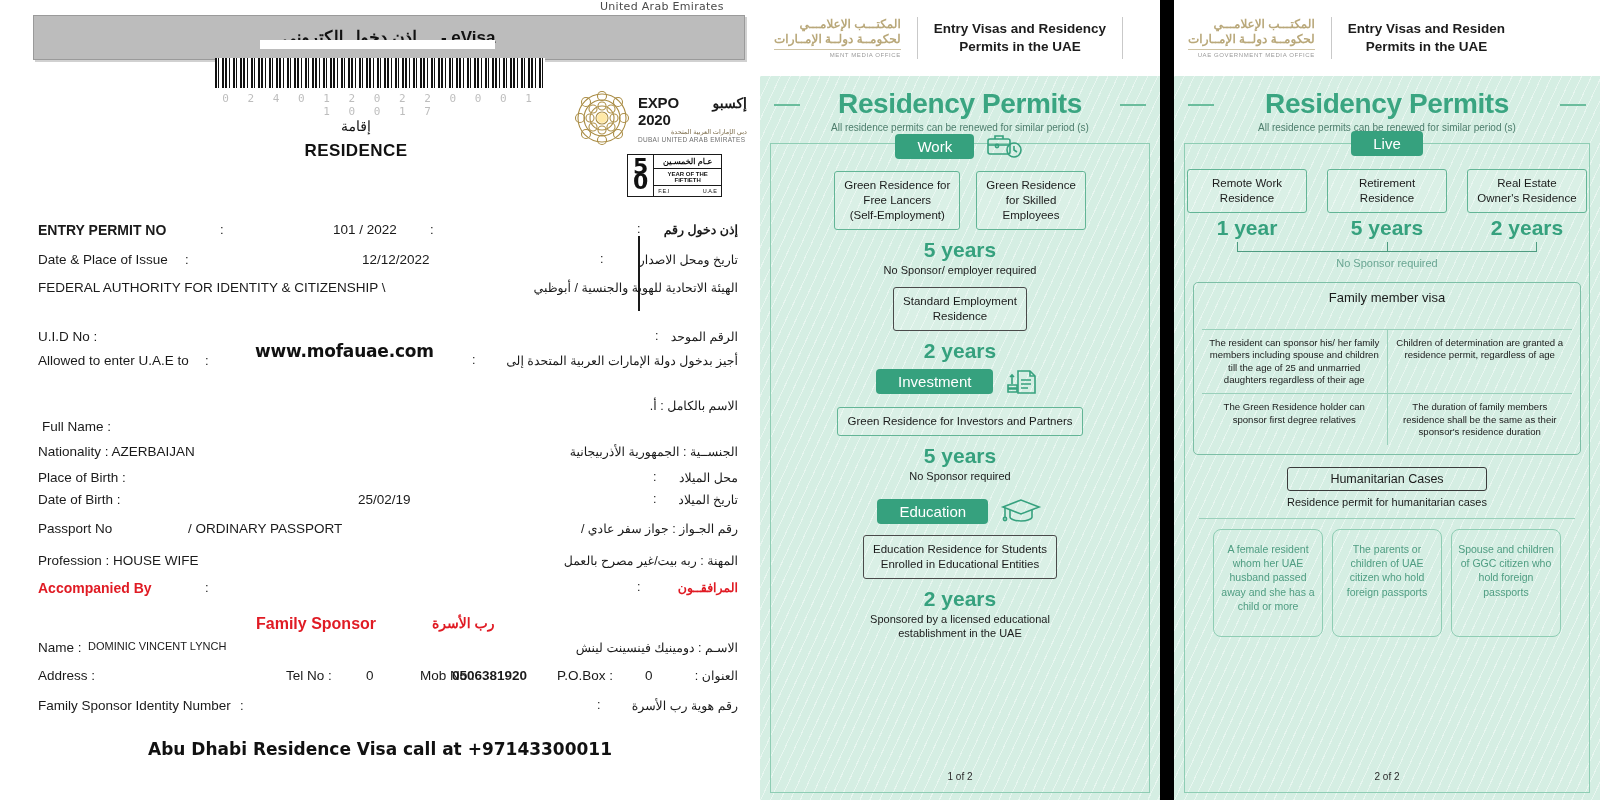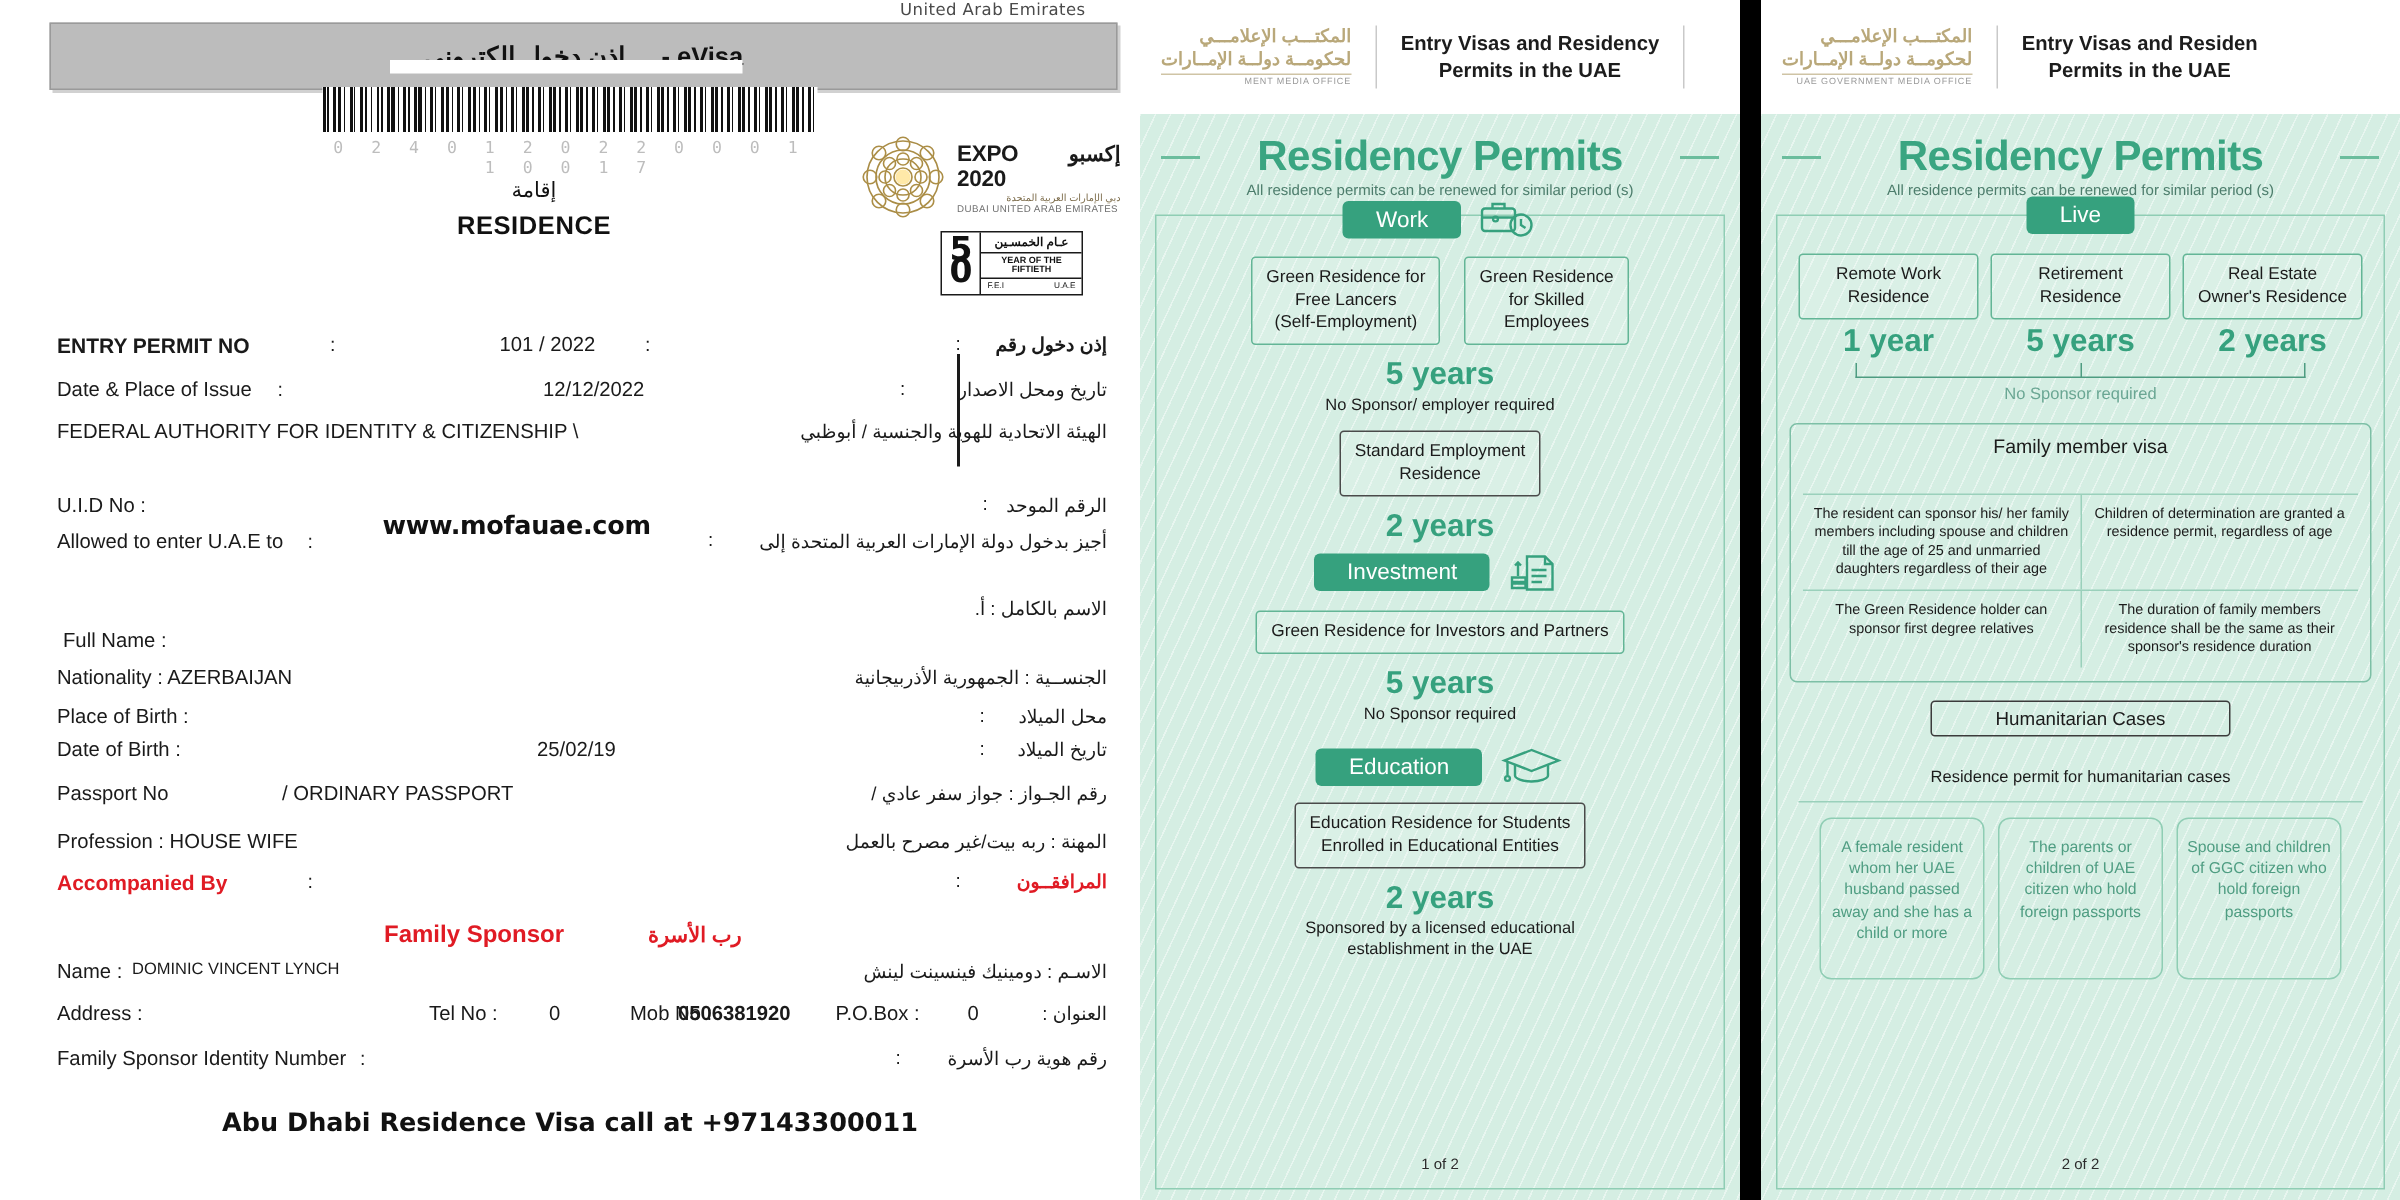--- a/index.html
+++ b/index.html
@@ -156,39 +156,39 @@
   .ig-box {
     border: 1.2px solid #63b596; border-radius: 3px; background: rgba(255,255,255,.12);
     font-size: 11.5px; color: #1b1b1b; text-align: center; padding: 6px 9px; line-height: 1.3;
   }
   .ig-box.dark { border-color: #4a4a4a; }
   .years { text-align: center; font-size: 21px; font-weight: bold; color: #36a17e; margin-top: 8px; }
   .years-note { text-align: center; font-size: 11px; color: #1b1b1b; margin-top: 1px; line-height:1.3; }
   .years-note.muted { color: #6aa693; }
 
   
-  .live-row { display: flex; justify-content: center; gap: 8px; margin-top: 8px; }
+  .live-row { display: flex; justify-content: center; gap: 20px; margin-top: 8px; }
   .live-col { text-align: center; }
   .live-col .ig-box { min-height: 40px; display: flex; align-items: center; justify-content: center; }
   .live-col .yr { font-size: 21px; font-weight: bold; color: #36a17e; margin-top: 3px; }
   .bracket { margin: 2px auto 0; width: 300px; height: 10px; border: 1.4px solid #4e9c81; border-top: none; position: relative; }
   .bracket::after { content:""; position: absolute; left: 50%; top: 0; width: 1.4px; height: 10px; background: #4e9c81; }
 
   .fam-card { border: 1.3px solid #7dbfa6; border-radius: 5px; margin-top: 12px; padding: 7px 8px 9px; }
   .fam-title { text-align: center; font-size: 13px; color: #1b1b1b; padding-bottom: 24px; border-bottom: 1px solid #9ad0bb; }
   .fam-grid { display: grid; grid-template-columns: 1fr 1px 1fr; }
   .fam-cell { font-size: 9.6px; color: #1b1b1b; text-align: center; line-height: 1.28; padding: 7px 6px; }
   .fam-vline { background: #9ad0bb; }
   .fam-hline { grid-column: 1 / -1; height: 1px; background: #9ad0bb; }
 
   .hum-pill {
     display: block; margin: 12px auto 0; width: 200px; text-align: center;
     border: 1.3px solid #3b3b3b; border-radius: 3px; font-size: 12.5px; color: #1b1b1b; padding: 4px 15px;
   }
-  .hum-note { text-align: center; font-size: 11px; color: #1b1b1b; margin-top: 21px; }
+  .hum-note { text-align: center; font-size: 11px; color: #1b1b1b; margin-top: 5px; }
   .hum-rule { height: 1px; background: #9ad0bb; margin: 10px 6px 0; }
   .hum-row { display: flex; justify-content: center; gap: 9px; margin-top: 10px; }
   .hum-card {
     border: 1.3px solid #8fcdb4; border-radius: 8px; width: 110px; min-height: 108px;
     font-size: 10.5px; color: #4f9d82; text-align: center; line-height: 1.35; padding: 12px 6px;
   }
   .page-no { position: absolute; bottom: 10px; left: 0; width: 100%; text-align: center; font-size: 10px; color: #2b2b2b; }
   .stroke { fill: none; stroke: #36a17e; stroke-width: 1.6; }
 </style>
 </head>

